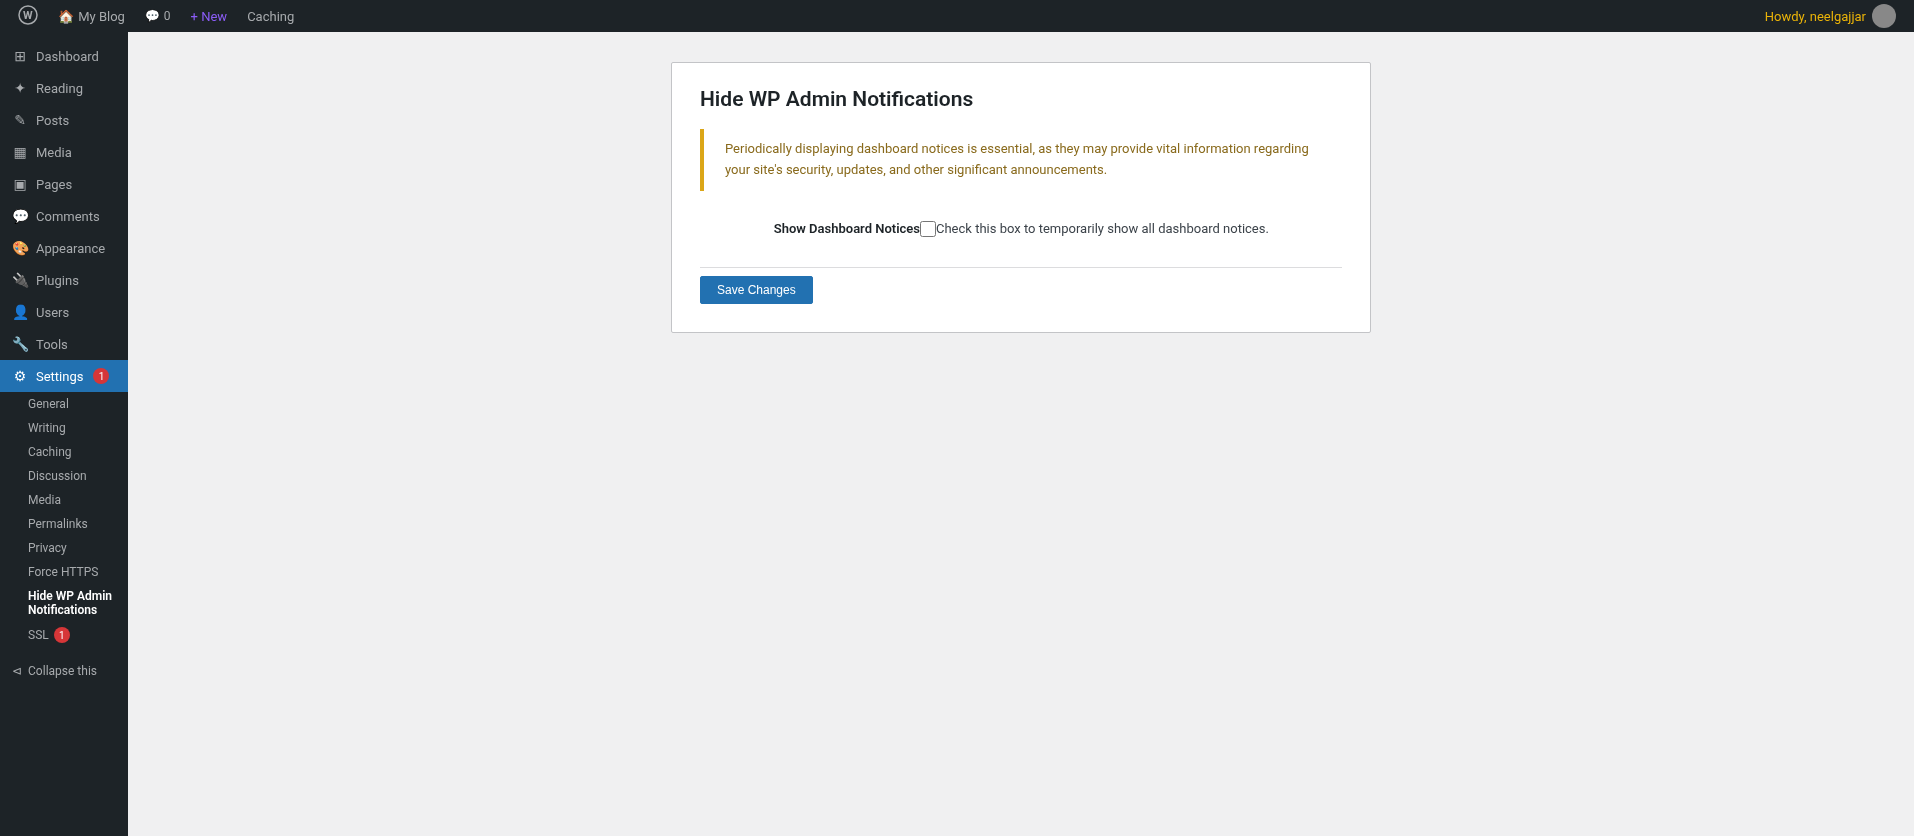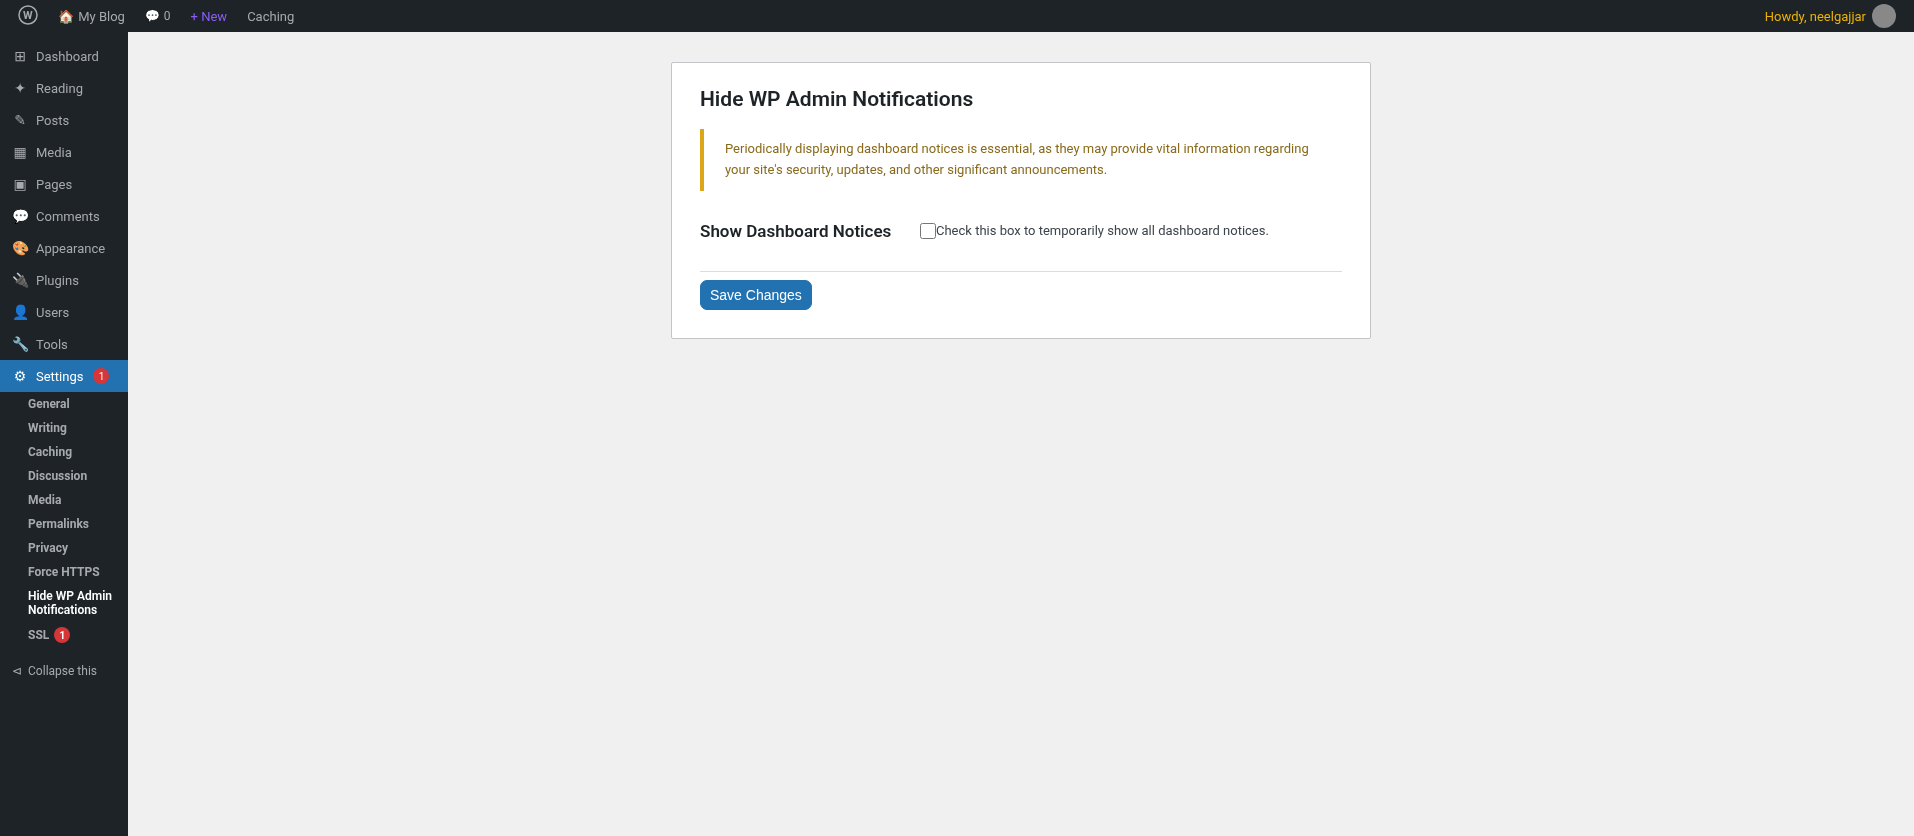--- a/index.html
+++ b/index.html
@@ -92,21 +92,20 @@
     
     .submenu {
       list-style: none;
       background: #1d2327;
     }
     .submenu-item {
       padding: 5px 12px 5px 28px;
       color: #a7aaad;
       cursor: pointer;
       font-size: 12px;
-      font-weight: bold;
     }
     .submenu-item.active { color: #fff; font-weight: 600; }
 
     .settings-badge {
       background: #d63638;
       color: #fff;
       border-radius: 50%;
       width: 16px; height: 16px;
       font-size: 10px;
       display: inline-flex; align-items: center; justify-content: center;
@@ -175,46 +174,46 @@
       width: 100%;
       border-collapse: collapse;
       margin-bottom: 20px;
     }
     .form-table tr td, .form-table tr th {
       padding: 10px 0;
       vertical-align: middle;
     }
     .form-table th {
       font-weight: 600;
-      text-align: left;
+      text-align: right;
       width: 220px;
       color: #1d2327;
-      font-size: 17px;
+      font-size: 13px;
     }
     .form-table td {
       font-size: 13px;
       color: #3c434a;
     }
     .checkbox-row {
       display: flex;
       align-items: center;
       gap: 0;
     }
     .checkbox-row input[type="checkbox"] {
       width: 16px; height: 16px;
       cursor: pointer;
     }
 
     .save-btn {
       background: #2271b1;
       border: 1px solid #2271b1;
       color: #fff;
-      padding: 6px 9px;
-      font-size: 14px;
-      border-radius: 7px;
+      padding: 6px 16px;
+      font-size: 12px;
+      border-radius: 2px;
       cursor: pointer;
       font-weight: 400;
     }
 
     .divider { height: 1px; background: #dcdcde; margin: 8px 0; }
   </style>
 </head>
 <body>
 
 <div id="wpadminbar">

